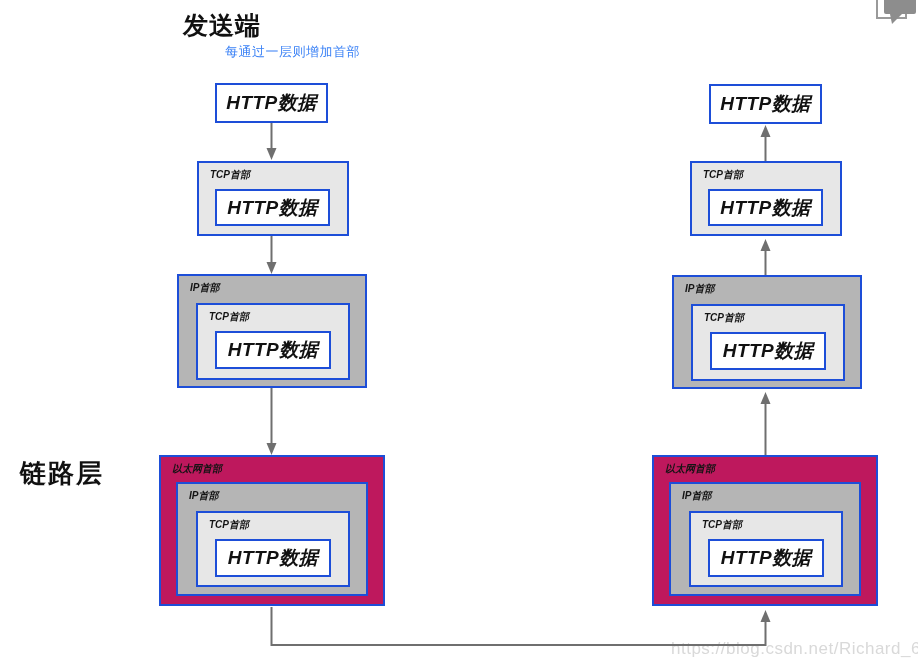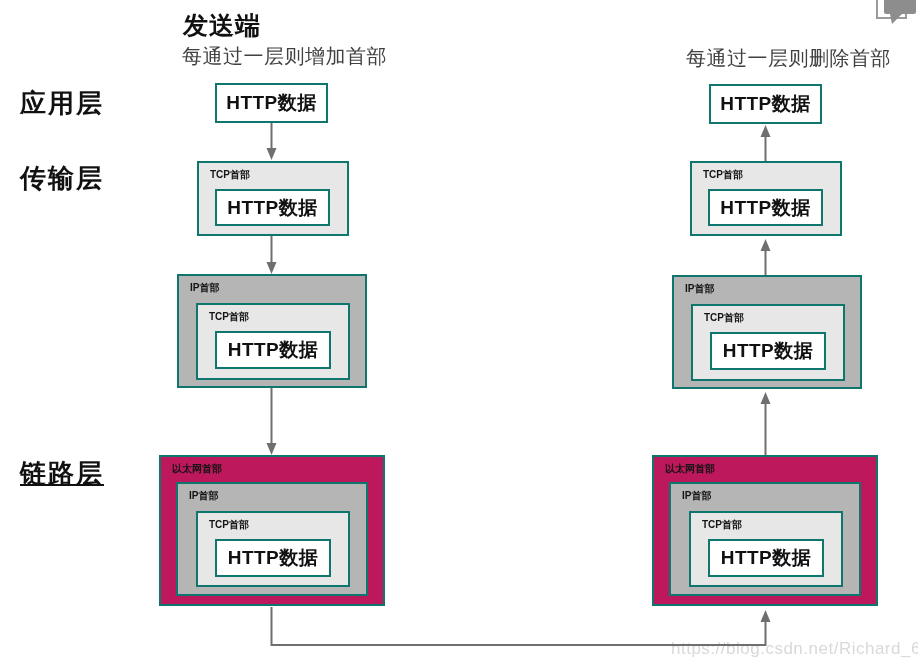--- a/index.html
+++ b/index.html
@@ -4,23 +4,23 @@
 <style>
   html,body{margin:0;padding:0;background:#ffffff;}
   .canvas{
     position:relative;width:918px;height:663px;background:#ffffff;
     overflow:hidden;
     font-family:"Liberation Sans","DejaVu Sans",sans-serif;
     color:#111111;
   }
   .abs{position:absolute;box-sizing:border-box;text-align:center;}
   .col-title{font-size:25px;font-weight:700;letter-spacing:1px;}
-  .col-sub{font-size:20px;color:#404040;letter-spacing:0.5px;}
+  .col-sub{font-size:13px;color:#3b82f6;letter-spacing:0.5px;margin-left:43px;}
   .layer-label{font-size:26px;font-weight:700;letter-spacing:2px;}
-  .box{border:2px solid #0f766e;}
+  .box{border:2px solid #1d4ed8;font-style:italic;}
   .http-box{
     background:#ffffff;display:flex;align-items:center;justify-content:center;
     font-size:19px;font-weight:600;letter-spacing:0.5px;
   }
   .tcp-box{background:#e7e7e7;}
   .ip-box{background:#b5b5b5;}
   .eth-box{background:#be185d;}
   .box-label{position:absolute;left:11px;top:5px;font-size:10px;font-weight:600;color:#141414;}
   .connectors{position:absolute;left:0;top:0;z-index:3;pointer-events:none;}
   .boxes{position:absolute;left:0;top:0;z-index:2;}
@@ -32,25 +32,22 @@
 </style>
 </head>
 <body>
 
 <div class="canvas">
 
   <div class="watermark">https://blog.csdn.net/Richard_666</div>
 
   <div class="abs col-title" style="left:183px;top:9px;">发送端</div>
   <div class="abs col-sub" style="left:182px;top:43px;">每通过一层则增加首部</div>
-  <div class="abs col-sub" style="left:686px;top:45px;">每通过一层则删除首部</div>
 
-  <div class="abs layer-label" style="left:20px;top:86px;">应用层</div>
-  <div class="abs layer-label" style="left:20px;top:161px;">传输层</div>
-  <div class="abs layer-label" style="left:20px;top:456px;text-decoration:underline;">链路层</div>
+  <div class="abs layer-label" style="left:20px;top:456px;">链路层</div>
 
   <svg class="connectors" width="918" height="663" viewBox="0 0 918 663">
     <g stroke="#6f6f6f" stroke-width="2" fill="none">
 
       <path d="M271.5,123 V149"></path>
       <path d="M271.5,236 V263"></path>
       <path d="M271.5,388 V444"></path>
 
       <path d="M765.5,161 V136"></path>
       <path d="M765.5,275 V250"></path>

